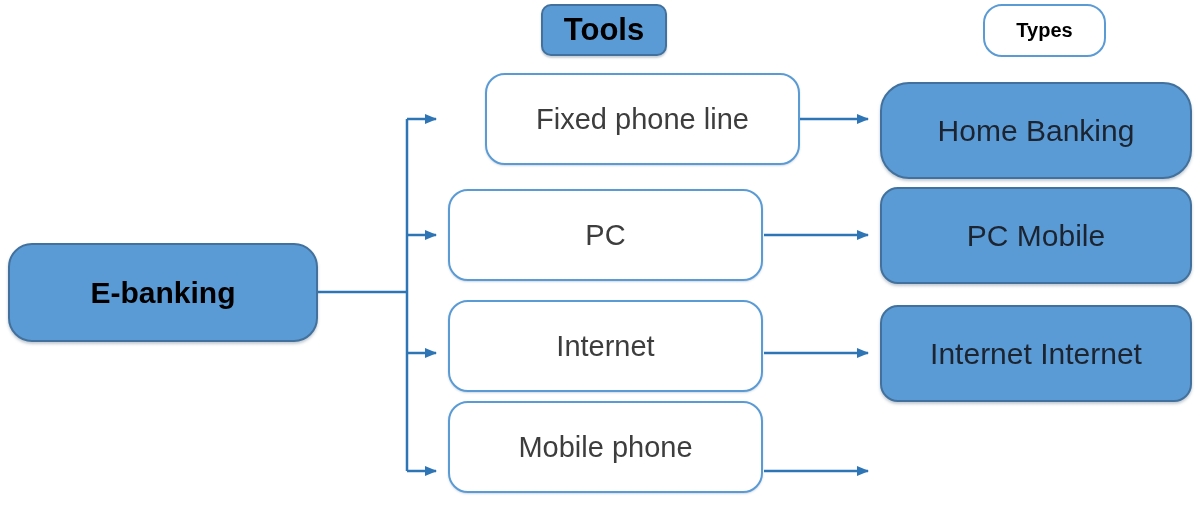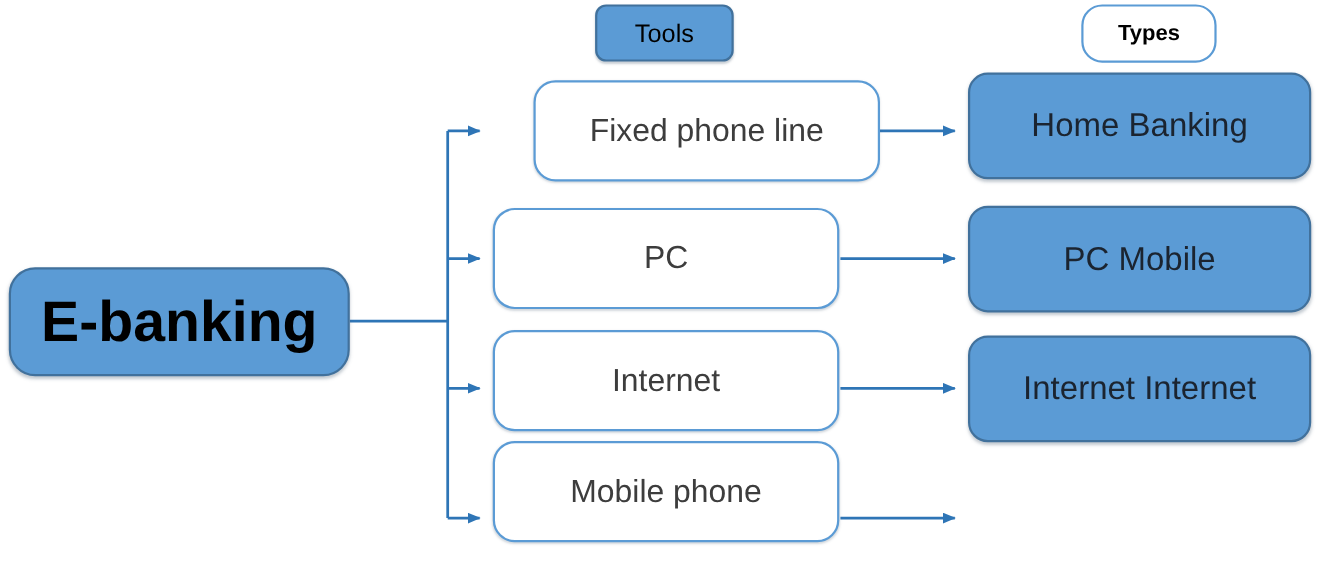--- a/index.html
+++ b/index.html
@@ -23,34 +23,34 @@
     box-sizing: border-box;
     text-align: center;
   }
   
   .root-node {
     left: 8px; top: 243px;
     width: 310px; height: 99px;
     background: var(--node-fill);
     border: 2px solid var(--node-border);
     border-radius: 24px;
-    font-size: 52px;
+    font-size: 30px;
     font-weight: 700;
     color: #000000;
     box-shadow: 0 2px 3px rgba(80,100,120,0.35);
   }
   
   .header-filled {
     left: 541px; top: 4px;
     width: 126px; height: 52px;
     background: var(--node-fill);
     border: 2px solid var(--node-border);
     border-radius: 10px;
-    font-size: 23px;
-    font-weight: 400;
+    font-size: 31px;
+    font-weight: 700;
     color: #000000;
     box-shadow: 0 2px 2px rgba(80,100,120,0.3);
   }
   .header-outline {
     left: 983px; top: 4px;
     width: 123px; height: 53px;
     background: #ffffff;
     border: 2.5px solid var(--outline-border);
     border-radius: 19px;
     font-size: 20px;
@@ -76,21 +76,21 @@
     border: 2px solid var(--node-border);
     border-radius: 18px;
     font-size: 30px;
     color: #1b2430;
     box-shadow: 0 2px 3px rgba(80,100,120,0.35);
   }
   .tool-row-0 { top: 73px; margin-left: 37px; }
   .tool-row-1 { top: 189px; text-align: center; }
   .tool-row-2 { top: 300px; }
   .tool-row-3 { top: 401px; }
-  .type-row-0 { top: 66px; }
+  .type-row-0 { top: 82px; border-radius: 29px; }
   .type-row-1 { top: 187px; }
   .type-row-2 { top: 305px; }
   .type-row-3 { top: 423px; }
 
   #connector-layer {
     position: absolute;
     left: 0; top: 0;
     width: 1200px; height: 526px;
     pointer-events: none;
   }

